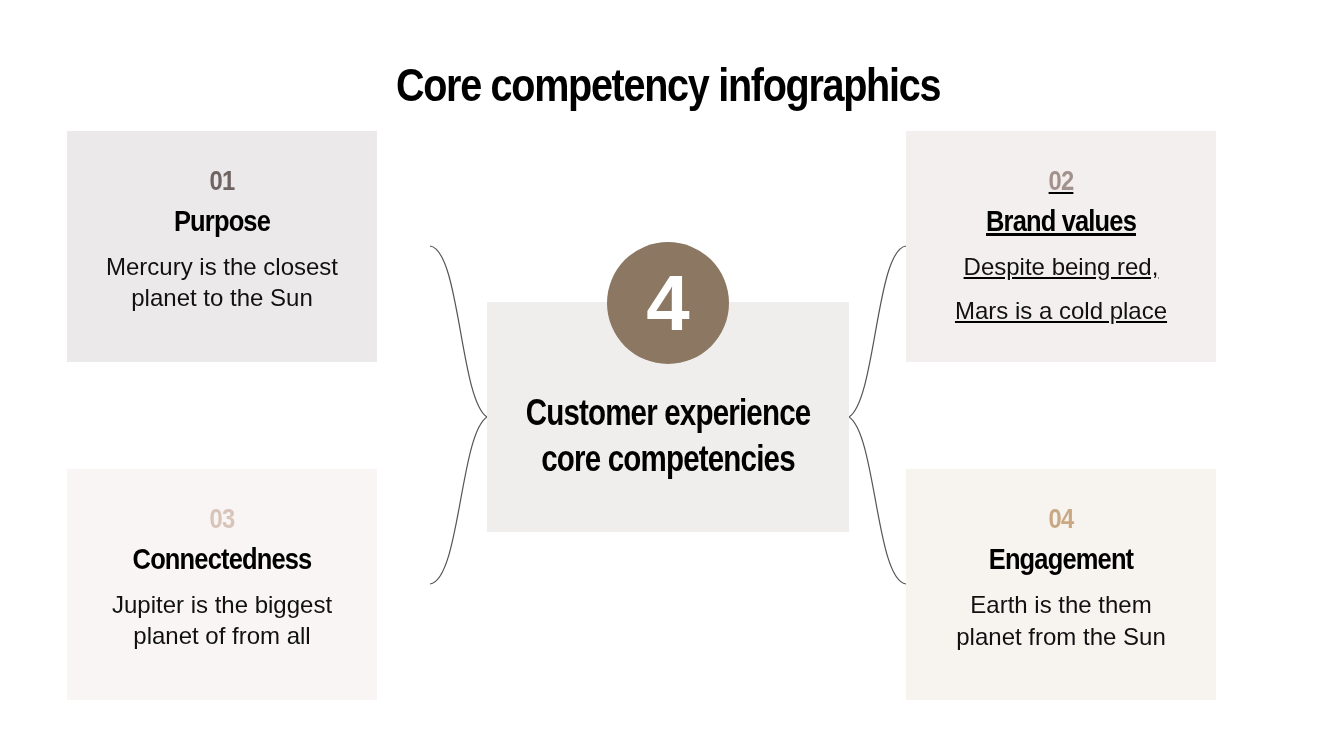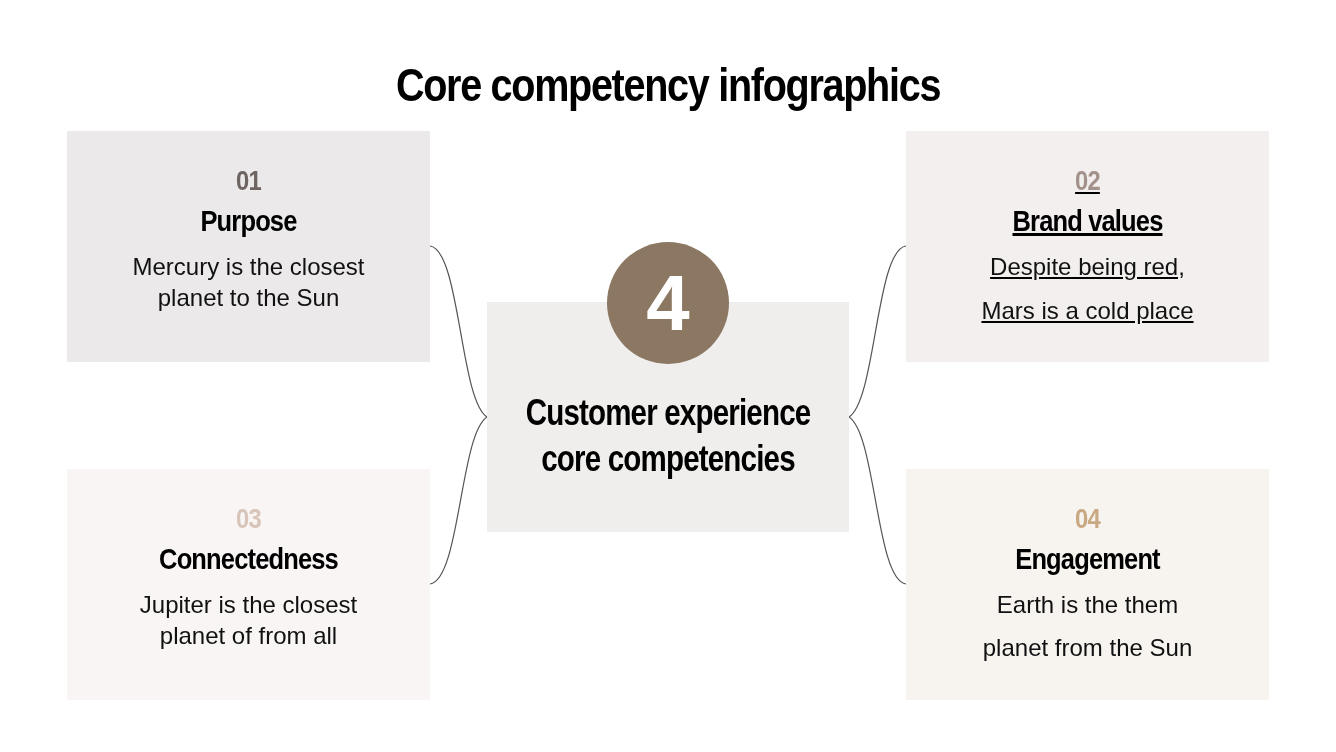--- a/index.html
+++ b/index.html
@@ -1,18 +1,18 @@
 <!DOCTYPE html>
 <html><head>
 <meta charset="utf-8">
 <style>
   html,body{margin:0;padding:0;background:#fff;}
   body{width:1336px;height:752px;position:relative;overflow:hidden;font-family:"Liberation Sans",sans-serif;}
   .title{position:absolute;left:0;top:58px;width:1336px;text-align:center;font-family:"Liberation Sans",sans-serif;font-weight:bold;font-size:46px;color:#000;letter-spacing:-1.5px;transform:scaleX(0.86);}
-  .card{position:absolute;width:363px;height:231px;text-align:center;box-sizing:border-box;padding-top:34px;}
+  .card{position:absolute;width:310px;height:231px;text-align:center;box-sizing:border-box;padding-top:34px;}
   .num{font-family:"Liberation Sans",sans-serif;font-weight:bold;font-size:28px;line-height:32px;letter-spacing:-1px;transform:scaleX(0.85);}
   .ctitle{font-family:"Liberation Sans",sans-serif;font-weight:bold;font-size:30px;line-height:40px;color:#000;letter-spacing:-1px;transform:scaleX(0.85);margin-top:4px;}
   .desc{font-family:"Liberation Sans",sans-serif;font-size:24px;line-height:31px;color:#111;margin-top:10px;}
   .center{position:absolute;left:487px;top:302px;width:362px;height:230px;background:#f0eeec;}
   .circle{position:absolute;left:607px;top:242px;width:122px;height:122px;border-radius:50%;background:#8b7762;color:#fff;text-align:center;line-height:122px;font-family:"Liberation Sans",sans-serif;font-weight:bold;font-size:78px;transform:none;}
   .center-text{position:absolute;left:487px;top:390px;width:362px;text-align:center;font-family:"Liberation Sans",sans-serif;font-weight:bold;font-size:36px;line-height:46px;color:#000;letter-spacing:-1px;transform:scaleX(0.82);}
   svg.lines{position:absolute;left:0;top:0;}
 </style>
 </head>
 <body>
@@ -34,29 +34,29 @@
 <div class="card" id="c1" style="left: 906px; top: 131px; background: rgb(242, 239, 238); text-decoration: underline;">
   <div class="num" style="color: rgb(163, 145, 139);">02</div>
   <div class="ctitle">Brand values</div>
   <div class="desc">Despite being red,</div>
   <div class="desc" style="margin-top:13px">Mars is a cold place</div>
 </div>
 
 <div class="card" id="c2" style="left: 67px; top: 469px; background: rgb(248, 245, 244); text-align: center;">
   <div class="num" style="color: rgb(216, 196, 184);">03</div>
   <div class="ctitle">Connectedness</div>
-  <div class="desc">Jupiter is the closest</div>
+  <div class="desc">Jupiter is the biggest</div>
   <div class="desc" style="margin-top:0">planet of from all</div>
 </div>
 
 <div class="card" id="c3" style="left: 906px; top: 469px; background: rgb(247, 243, 239);">
   <div class="num" style="color: rgb(200, 169, 131);">04</div>
   <div class="ctitle">Engagement</div>
   <div class="desc">Earth is the them</div>
-  <div class="desc" style="margin-top:12px">planet from the Sun</div>
+  <div class="desc" style="margin-top:1px">planet from the Sun</div>
 </div>
 
 <div class="center" style="background: rgb(240, 238, 236);"></div>
 <div class="circle" style="background: rgb(139, 119, 98);">4</div>
 <div class="center-text">
   <div>Customer experience</div>
   <div>core competencies</div>
 </div>
 
 </body></html>

